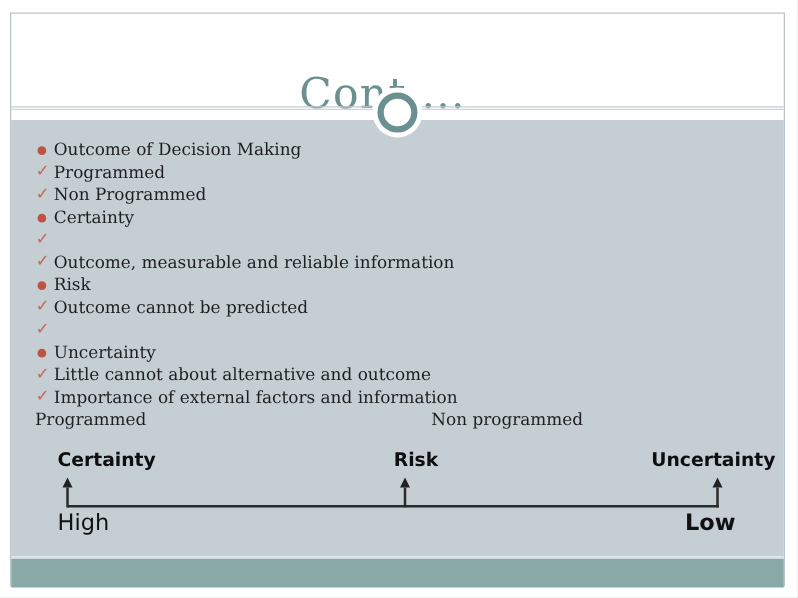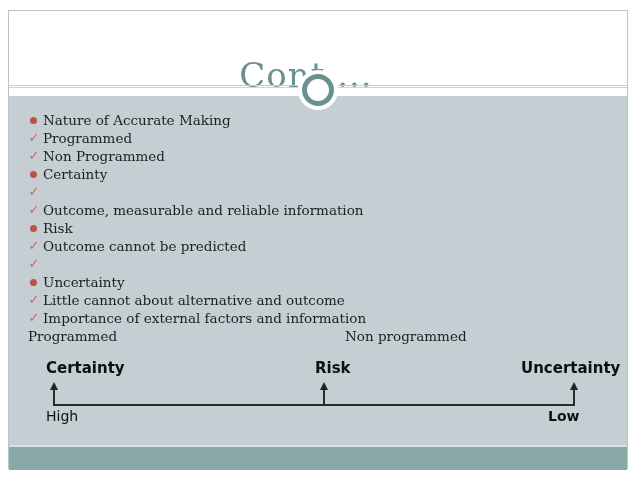--- a/index.html
+++ b/index.html
@@ -51,39 +51,39 @@
           font-weight:bold;font-size:15px;color:#0e0e0e;white-space:nowrap;}
   .lbl-certainty{left:37px;} .lbl-risk{left:306px;} .lbl-uncertainty{left:512px;}
 
   .arrowhead{position:absolute;top:286px;width:0;height:0;
           border-left:4px solid transparent;border-right:4px solid transparent;
           border-bottom:8px solid #222222;}
   .riser{position:absolute;top:294px;width:2px;height:16px;background:#2b2b2b;}
   .scale-line{position:absolute;top:308px;left:45px;width:521px;height:2px;background:#2b2b2b;}
 
   .axis-label{position:absolute;top:312px;font-family:"DejaVu Sans","Liberation Sans",sans-serif;
-          font-size:14px;color:#111111;white-space:nowrap;}
+          font-size:18px;color:#111111;white-space:nowrap;}
   .lbl-high{left:37px;} .lbl-managerial{left:196px;} .lbl-low{left:539px;font-weight:bold;}
 </style>
 </head>
 <body>
 
 <div class="slide">
 
   <h1 class="slide-title">Cont....</h1>
 
   <div class="title-divider"></div>
   <div class="circle-ornament"></div>
 
   <div class="content-area">
 
     <div>
         <div class="list-row" style="top: 15px;">
           <span class="marker dot"></span>
-          <span class="item-text">Nature of Accurate Making</span>
+          <span class="item-text">Outcome of Decision Making</span>
         </div>
         <div class="list-row" style="top: 33px;">
           <span class="marker check">✓</span>
           <span class="item-text">Programmed</span>
         </div>
         <div class="list-row" style="top: 51px;">
           <span class="marker check">✓</span>
           <span class="item-text">Non Programmed</span>
         </div>
         <div class="list-row" style="top: 69px;">

